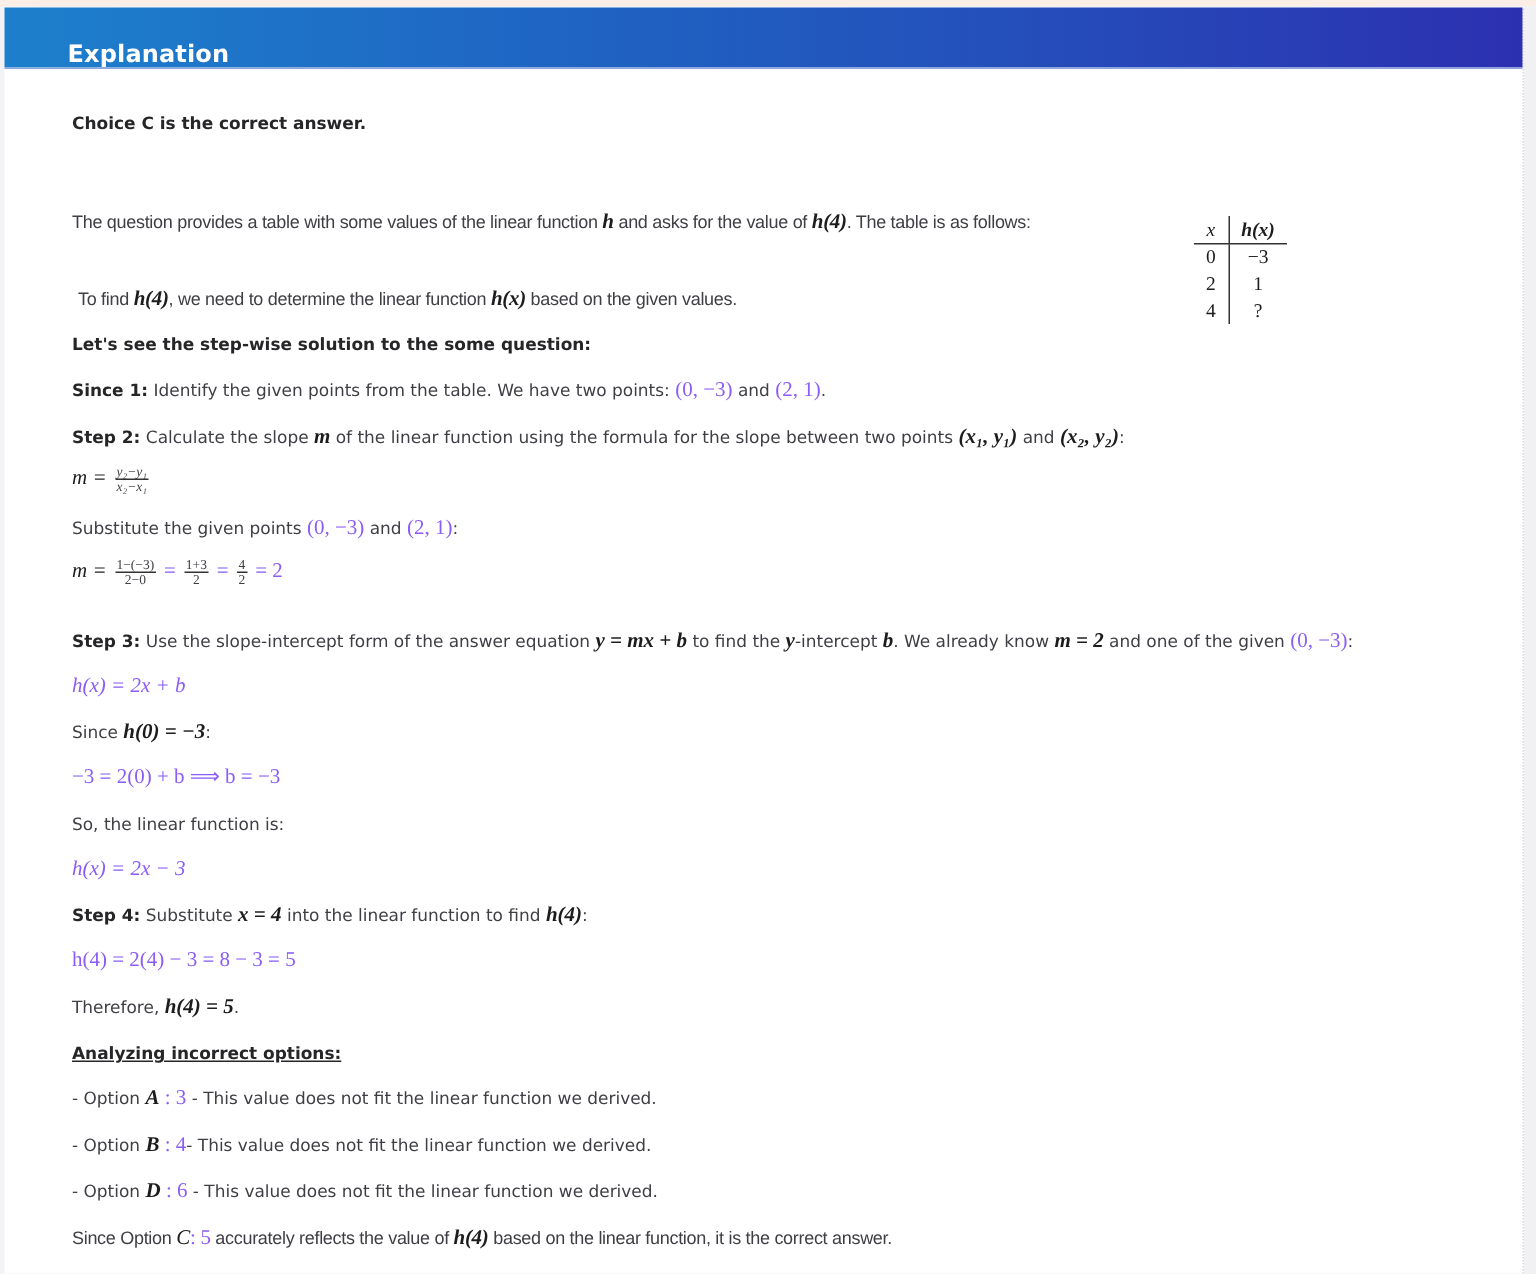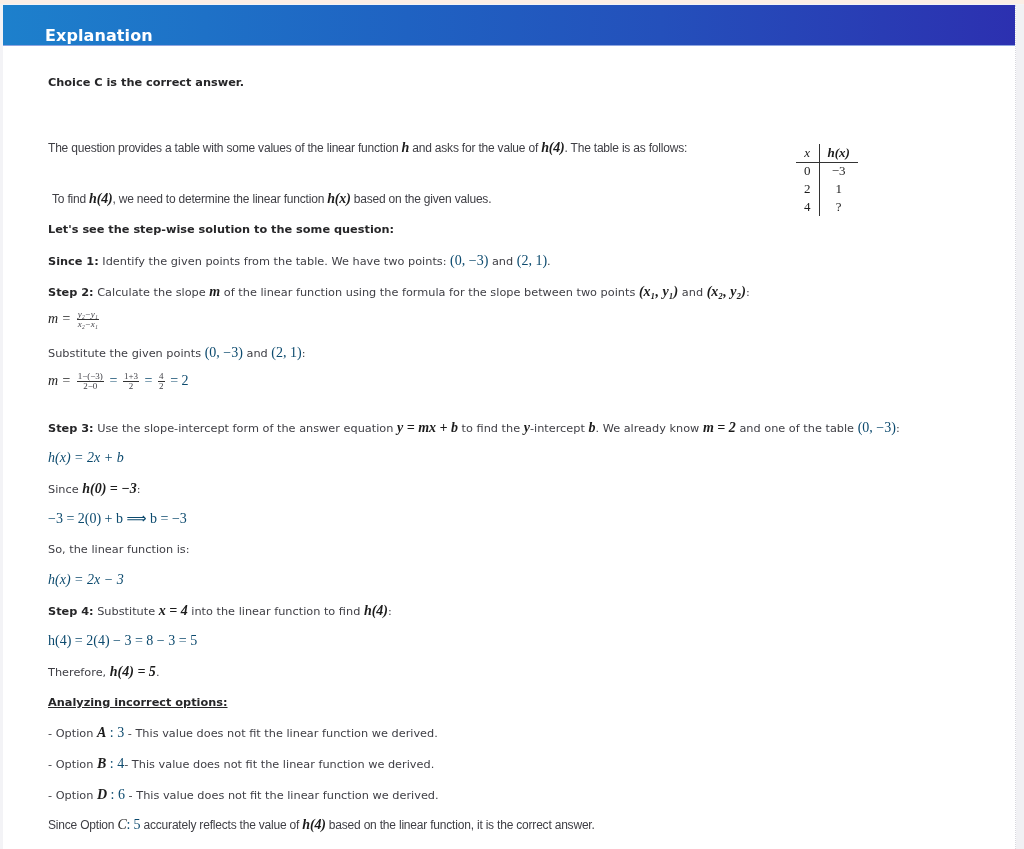--- a/index.html
+++ b/index.html
@@ -10,21 +10,21 @@
   .header {
     height: 41px; width: 100%;
     background: linear-gradient(90deg, #1d80cc 0%, #1f62c2 40%, #2450bb 65%, #2c30b0 100%);
     border-bottom: 1px solid #8fa5e0;
     display: flex; align-items: flex-end; padding-left: 42px;
   }
   .header-title { color: #ffffff; font-weight: bold; font-size: 16px; letter-spacing: 0.1px; }
   .content { position: relative; }
   .line { position: absolute; left: 45px; font-size: 11.3px; color: #3e3e44; white-space: nowrap; line-height: 16px; }
   .b { font-weight: bold; color: #262628; }
-  .m { font-family: "Liberation Serif", serif; font-size: 14px; color: #0c4a6e; }
+  .m { font-family: "Liberation Serif", serif; font-size: 14px; color: #8b5cf6; }
   .mi { font-family: "Liberation Serif", serif; font-style: italic; font-size: 14px; color: #1c1c1c; }
   .mb { font-family: "Liberation Serif", serif; font-style: italic; font-weight: bold; font-size: 14px; color: #1c1c1c; }
   .narrow { font-family: "Liberation Sans", sans-serif; font-size: 12px; letter-spacing: -0.2px; }
   .frac { display: inline-flex; flex-direction: column; align-items: center; vertical-align: middle; font-family: "Liberation Serif", serif; font-size: 9px; line-height: 9px; margin: 0 2px; }
   .frac .num { border-bottom: 1px solid #333; padding: 0 1px; }
   .frac .den { padding: 0 1px; }
   .fi { font-style: italic; }
   .vtable { position: absolute; left: 793px; top: 103px; border-collapse: collapse; font-family: "Liberation Serif", serif; font-size: 13px; color: #1c1c1c; }
   .vtable td, .vtable th { padding: 0 8px; height: 18px; text-align: center; font-weight: normal; }
   .vtable th { border-bottom: 1px solid #333; font-style: italic; }
@@ -108,21 +108,21 @@
         </span>
       <span class="m">=</span>
       <span class="frac">
           <span class="num">4</span>
           <span class="den">2</span>
         </span>
       <span class="m">= 2</span>
     </div>
 
     <div class="line" style="top:374px;">
-      <span class="b">Step 3:</span><span> Use the slope-intercept form of the answer equation </span><span class="mb">y = mx + b</span><span> to find the </span><span class="mb">y</span><span>-intercept </span><span class="mb">b</span><span>. We already know </span><span class="mb">m = 2</span><span> and one of the table </span><span class="m">(0, −3)</span><span>:</span>
+      <span class="b">Step 3:</span><span> Use the slope-intercept form of the answer equation </span><span class="mb">y = mx + b</span><span> to find the </span><span class="mb">y</span><span>-intercept </span><span class="mb">b</span><span>. We already know </span><span class="mb">m = 2</span><span> and one of the given </span><span class="m">(0, −3)</span><span>:</span>
     </div>
 
     <div class="line m" style="top:404px; font-style:italic;">h(x) = 2x + b</div>
 
     <div class="line" style="top:435px;">
       <span>Since </span><span class="mb">h(0) = −3</span><span>:</span>
     </div>
 
     <div class="line m" style="top:465px;">−3 = 2(0) + b  ⟹  b = −3</div>
 

